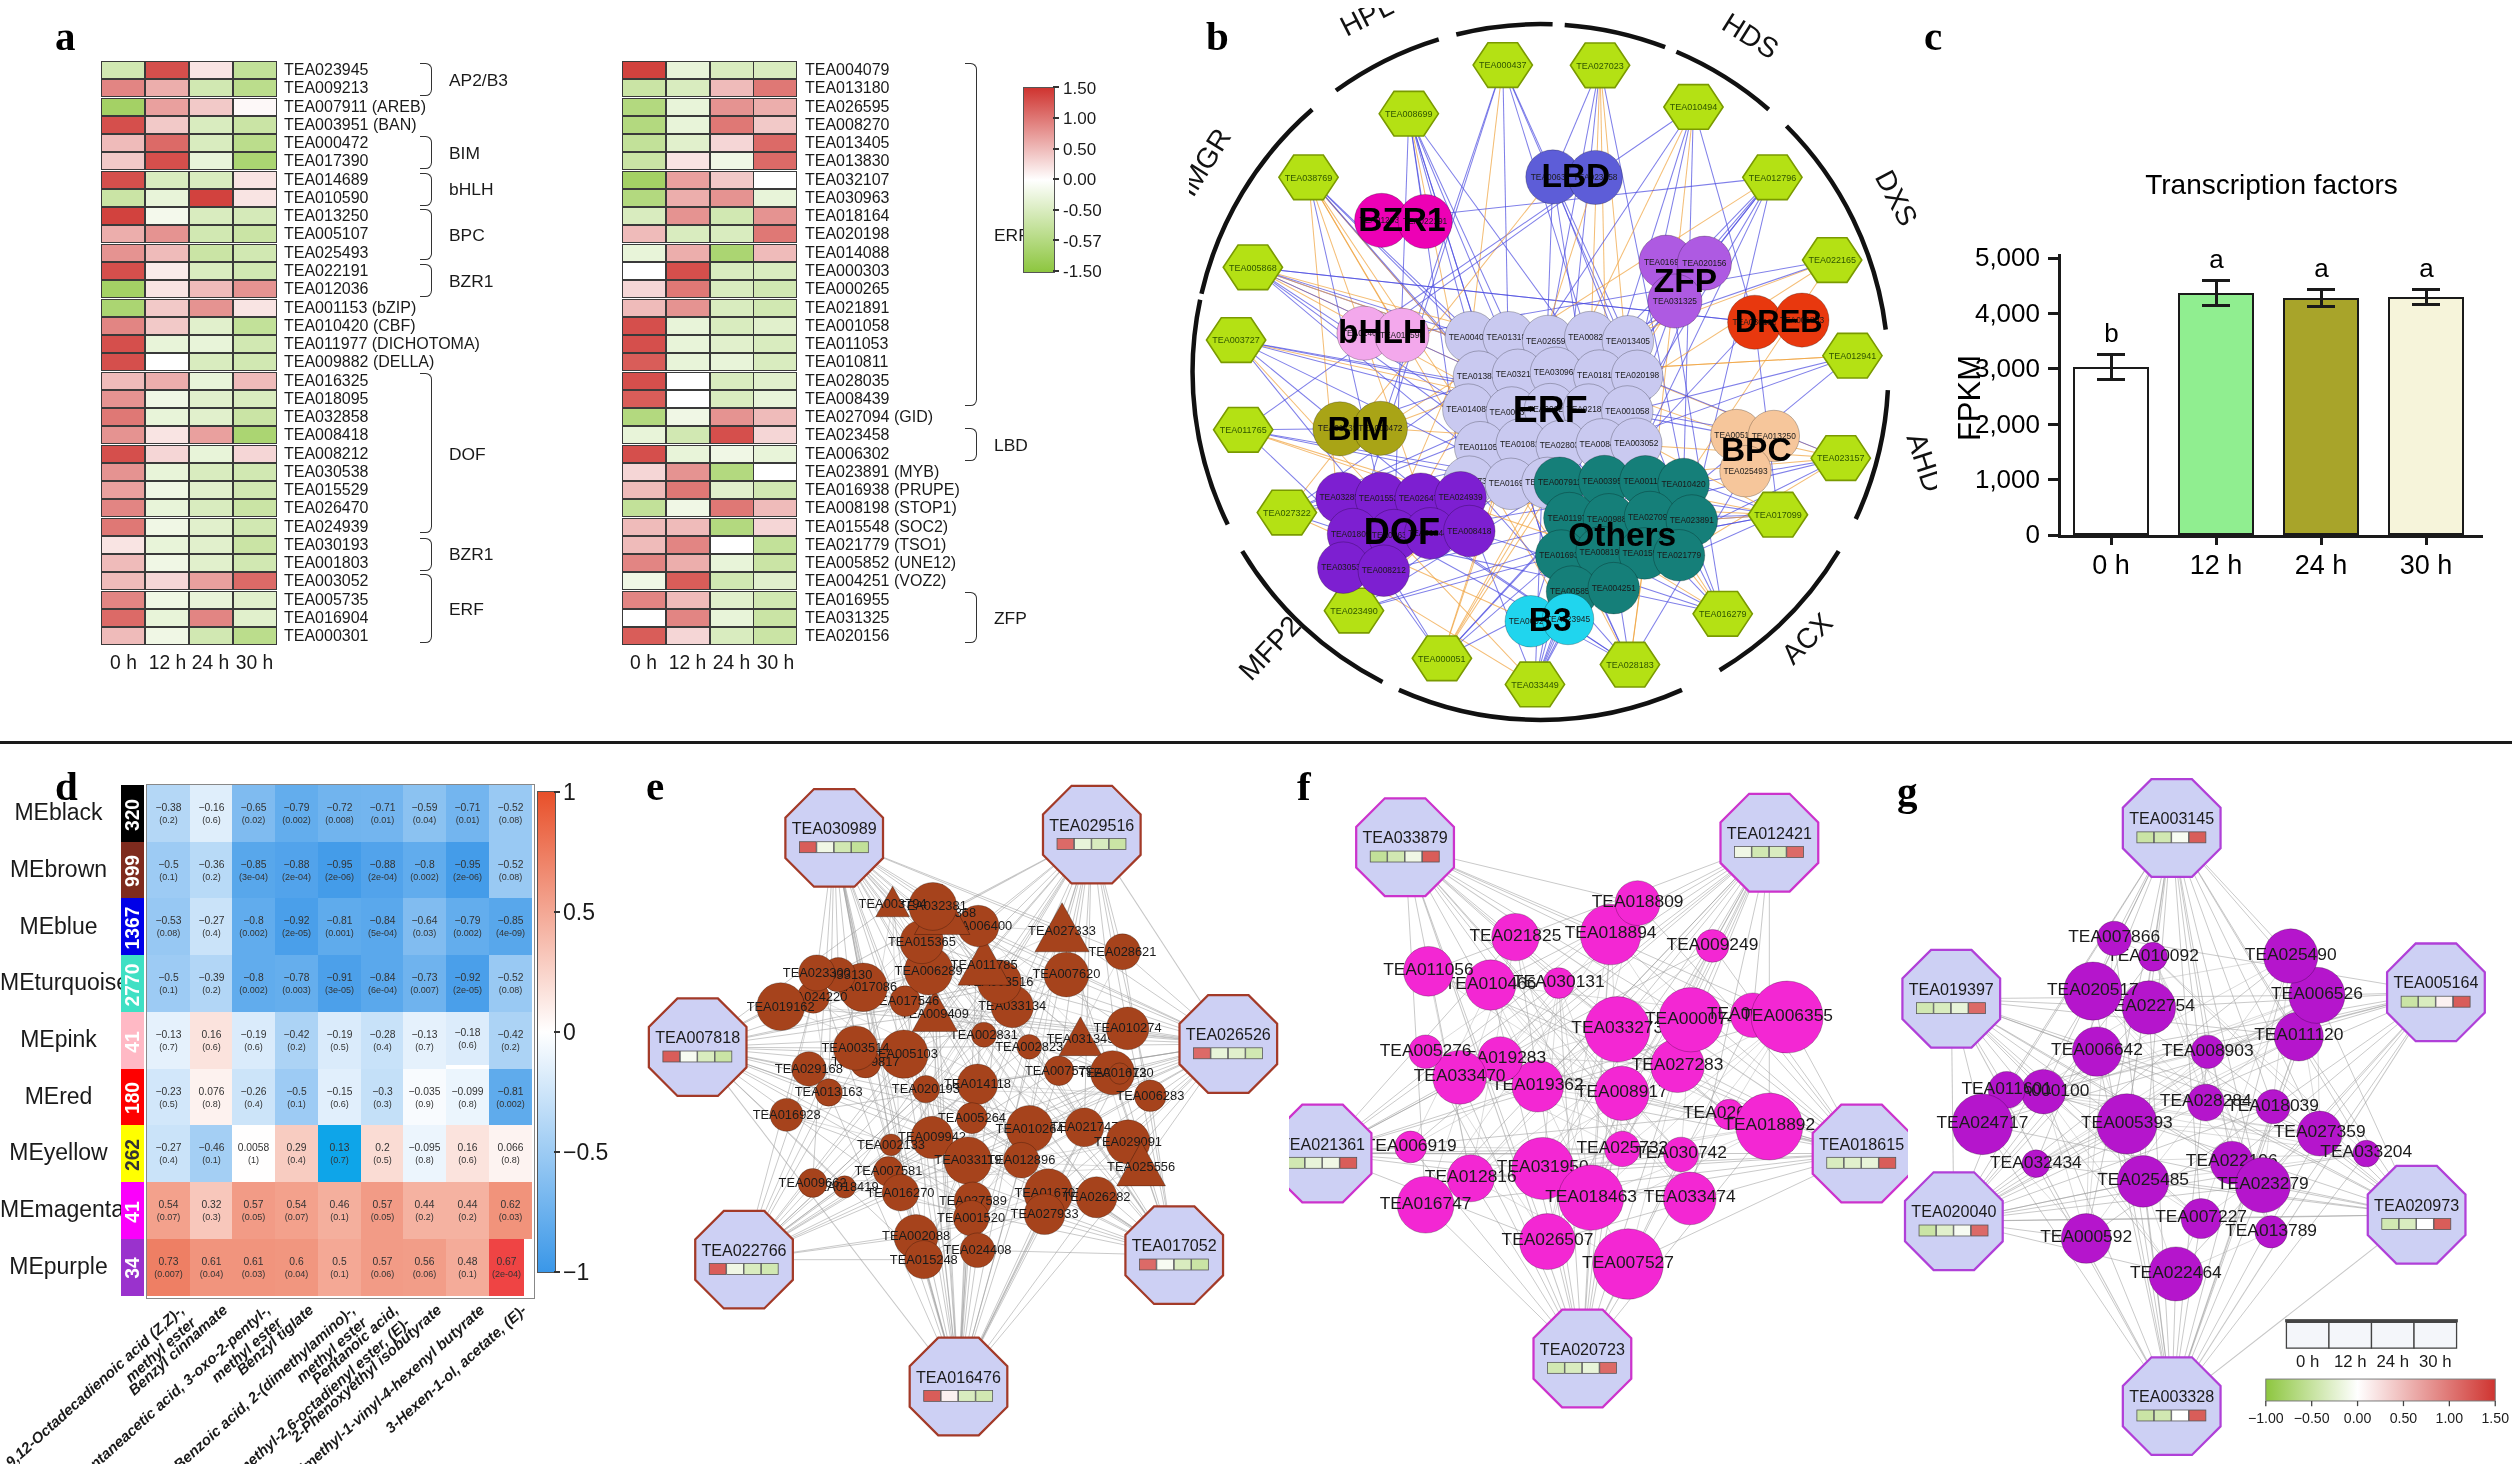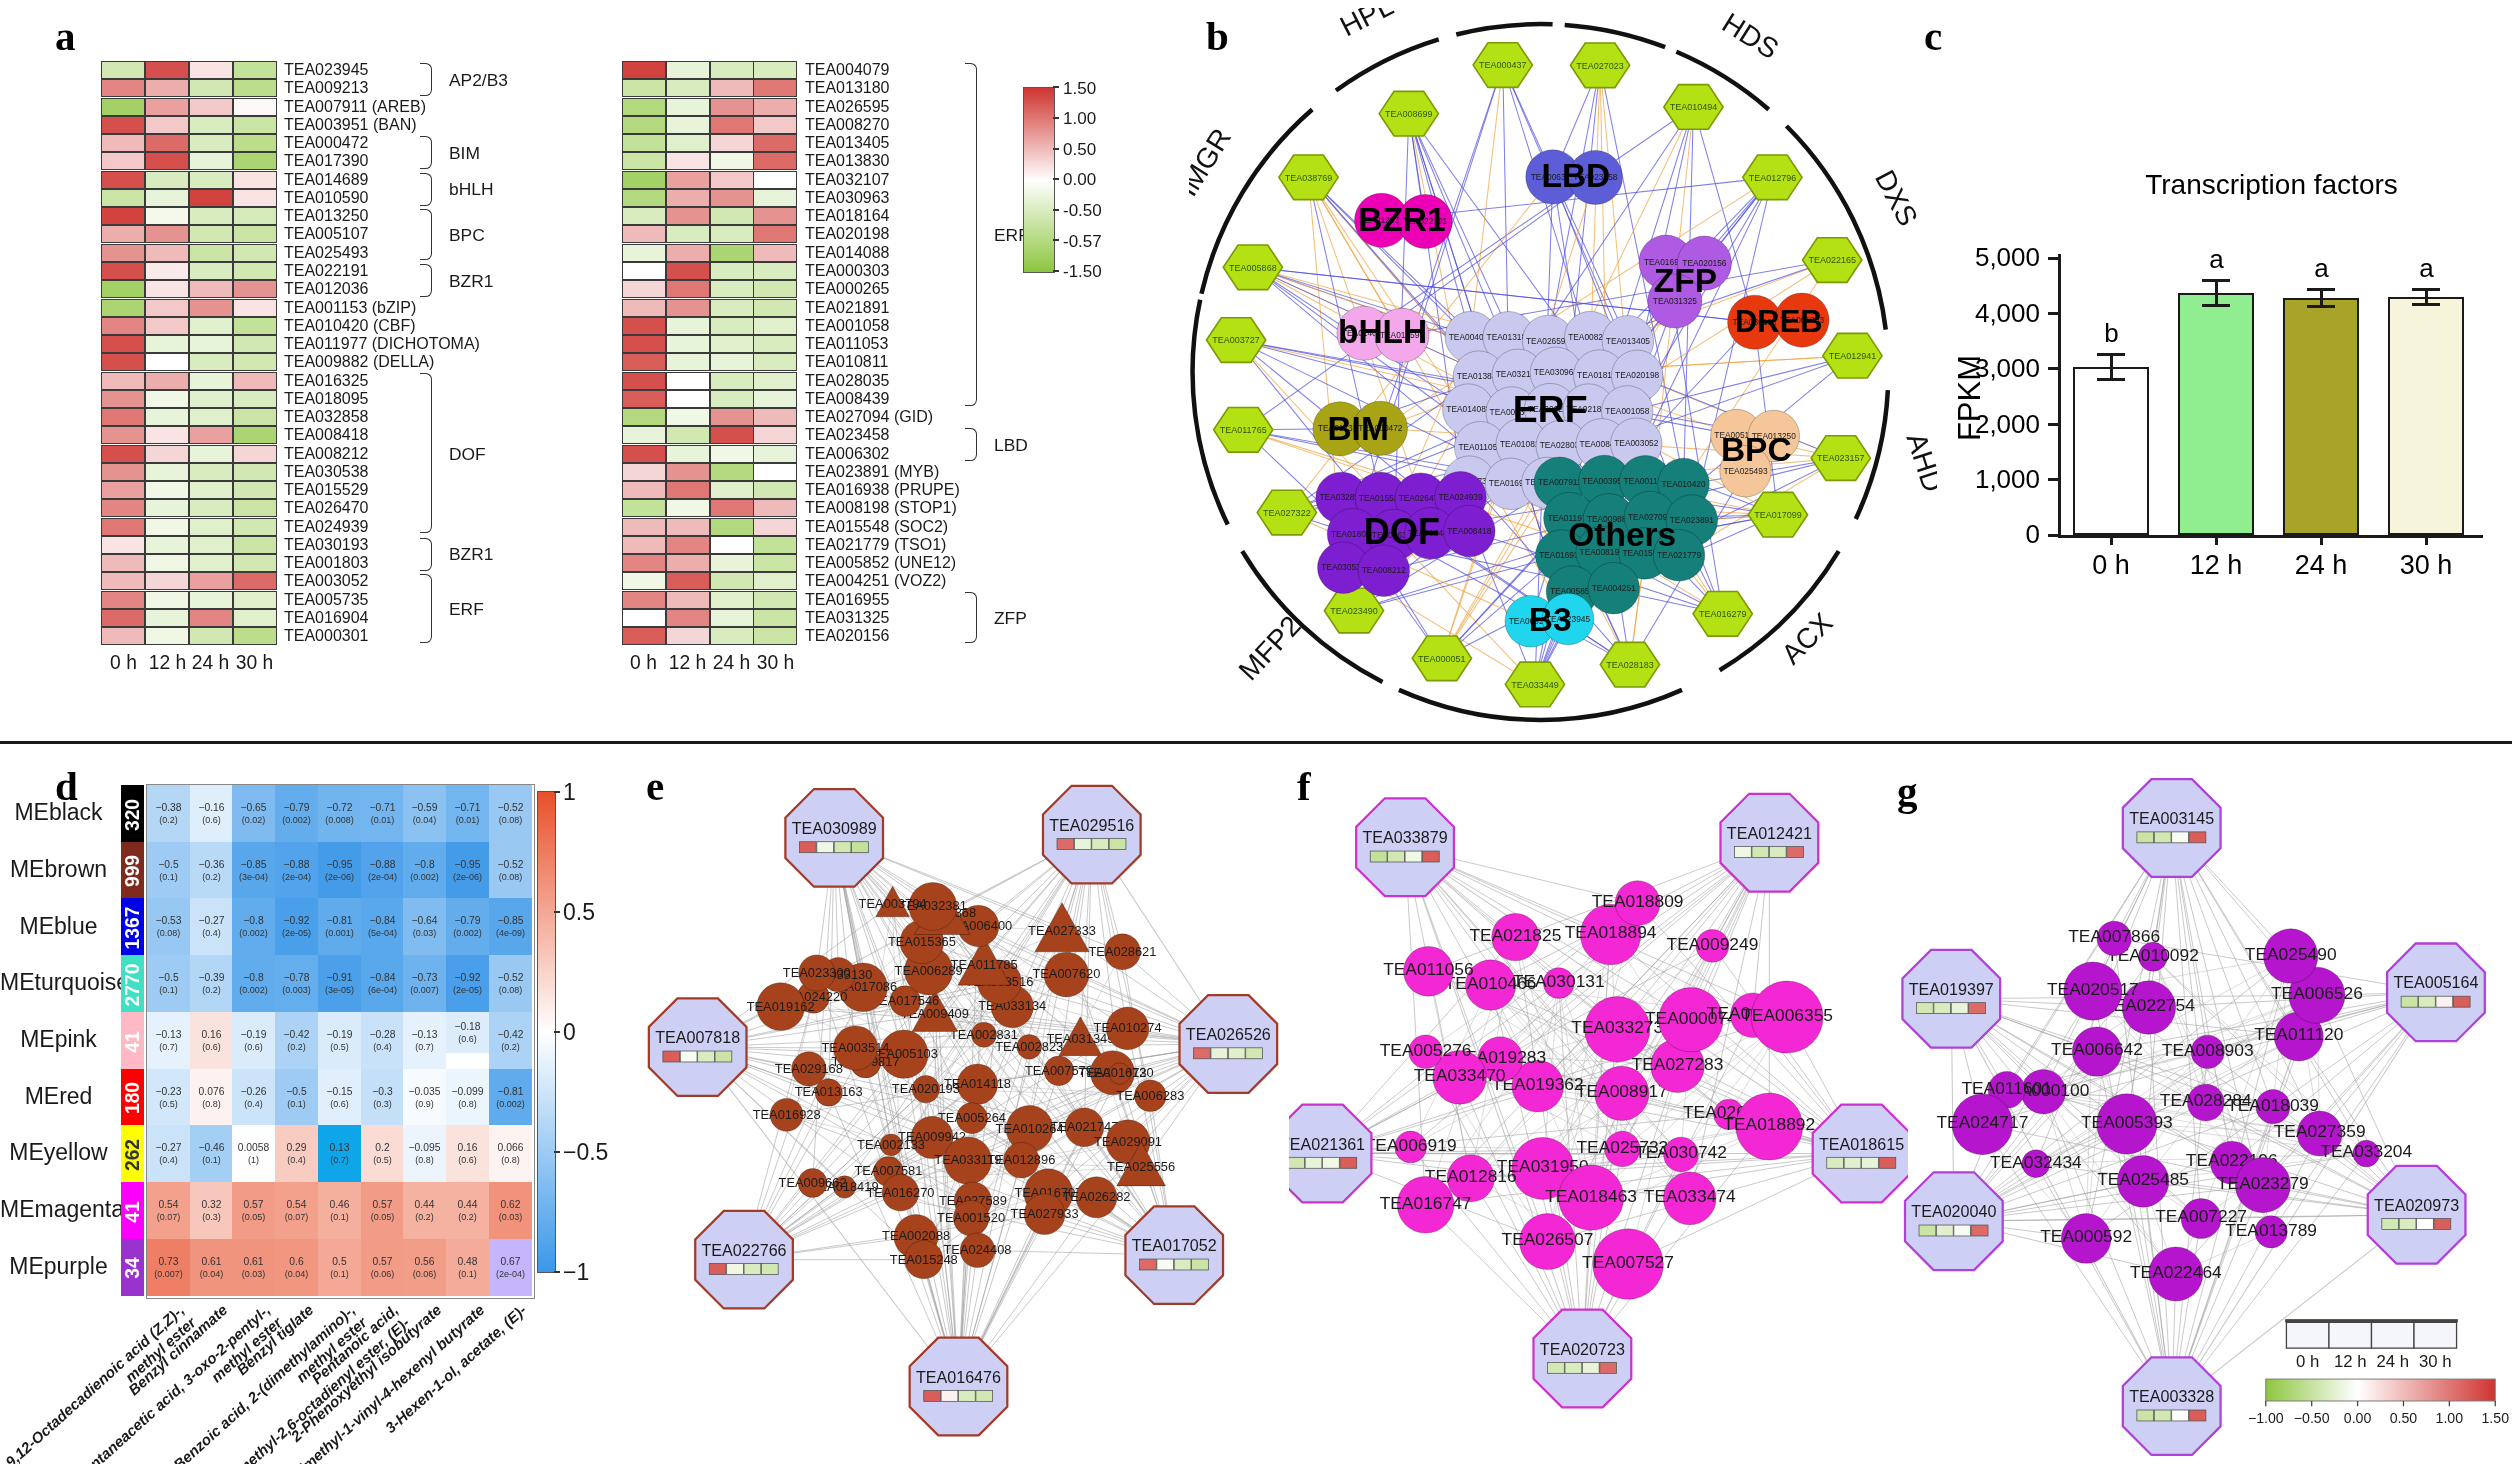--- a/index.html
+++ b/index.html
@@ -1026,21 +1026,21 @@
         <div class="p">(0.5)</div>
       </div>
       <div class="d-cell" style="left:361px;top:1012px;width:43px;height:57px;background:rgb(200,226,249);">
         <div>−0.28</div>
         <div class="p">(0.4)</div>
       </div>
       <div class="d-cell" style="left:403px;top:1012px;width:43px;height:57px;background:rgb(229,241,252);">
         <div>−0.13</div>
         <div class="p">(0.7)</div>
       </div>
-      <div class="d-cell" style="left:446px;top:1012px;width:43px;height:41px;background:rgb(220,236,251);">
+      <div class="d-cell" style="left:446px;top:1012px;width:43px;height:53px;background:rgb(220,236,251);">
         <div>−0.18</div>
         <div class="p">(0.6)</div>
       </div>
       <div class="d-cell" style="left:489px;top:1012px;width:43px;height:57px;background:rgb(172,211,245);">
         <div>−0.42</div>
         <div class="p">(0.2)</div>
       </div>
       <div class="d-rowlab" style="left:0px;top:1083px;width:117px;">MEred</div>
       <div class="d-chip" style="left:121px;top:1069px;width:23px;height:57px;background:#fe0000;"></div>
       <div class="d-count" style="left: 104px; top: 1087px; color: rgb(255, 255, 255);">180</div>
@@ -1186,21 +1186,21 @@
         <div class="p">(0.06)</div>
       </div>
       <div class="d-cell" style="left:403px;top:1239px;width:43px;height:57px;background:rgb(242,157,136);">
         <div>0.56</div>
         <div class="p">(0.06)</div>
       </div>
       <div class="d-cell" style="left:446px;top:1239px;width:43px;height:57px;background:rgb(244,171,153);">
         <div>0.48</div>
         <div class="p">(0.1)</div>
       </div>
-      <div class="d-cell" style="left:489px;top:1239px;width:43px;height:57px;background:#c4b5fd;">
+      <div class="d-cell" style="left:489px;top:1239px;width:35px;height:57px;background:#ef4444;">
         <div>0.67</div>
         <div class="p">(2e-04)</div>
       </div>
       <div class="d-collab-wrap" style="left:-159px;top:1301px;">
         <div class="d-collab">9,12-Octadecadienoic acid (Z,Z)-,<br>methyl ester</div>
       </div>
       <div class="d-collab-wrap" style="left:-116px;top:1301px;">
         <div class="d-collab">Benzyl cinnamate</div>
       </div>
       <div class="d-collab-wrap" style="left:-73px;top:1301px;">

